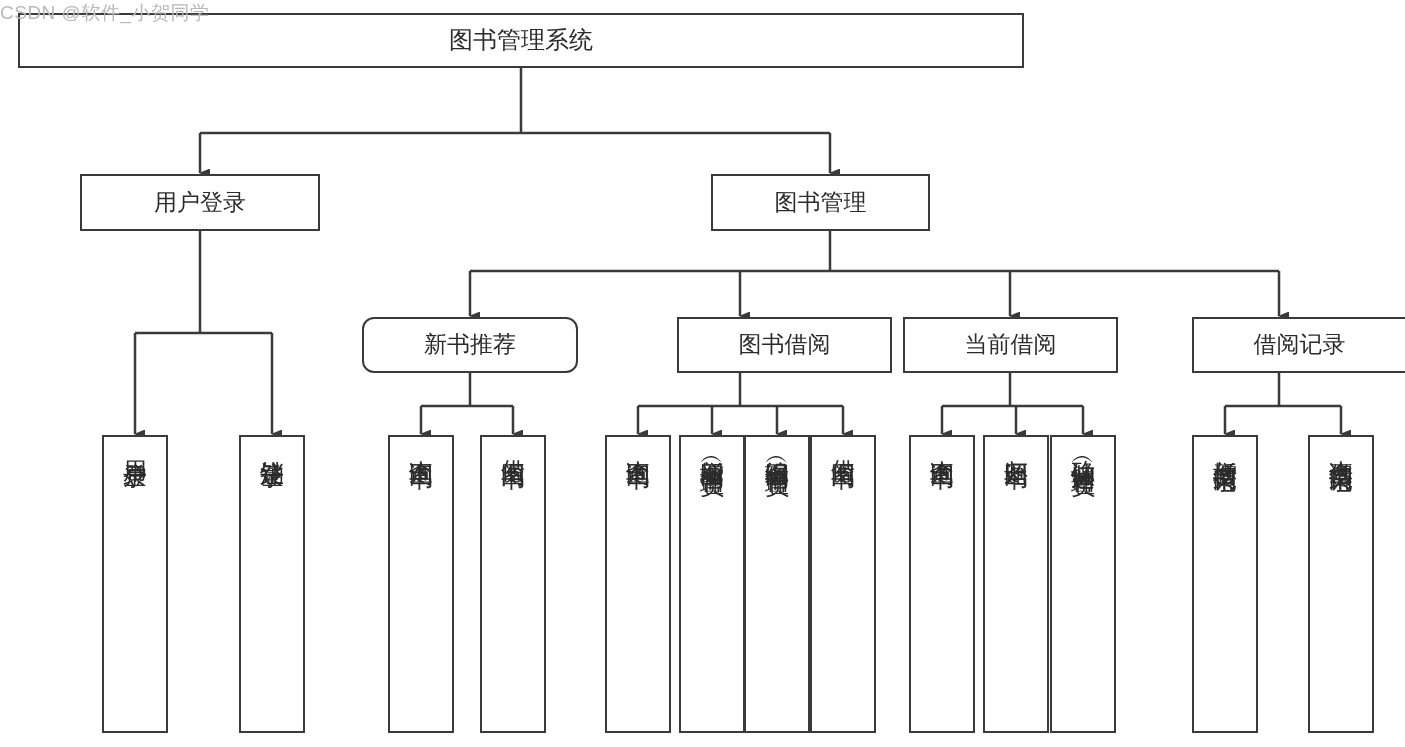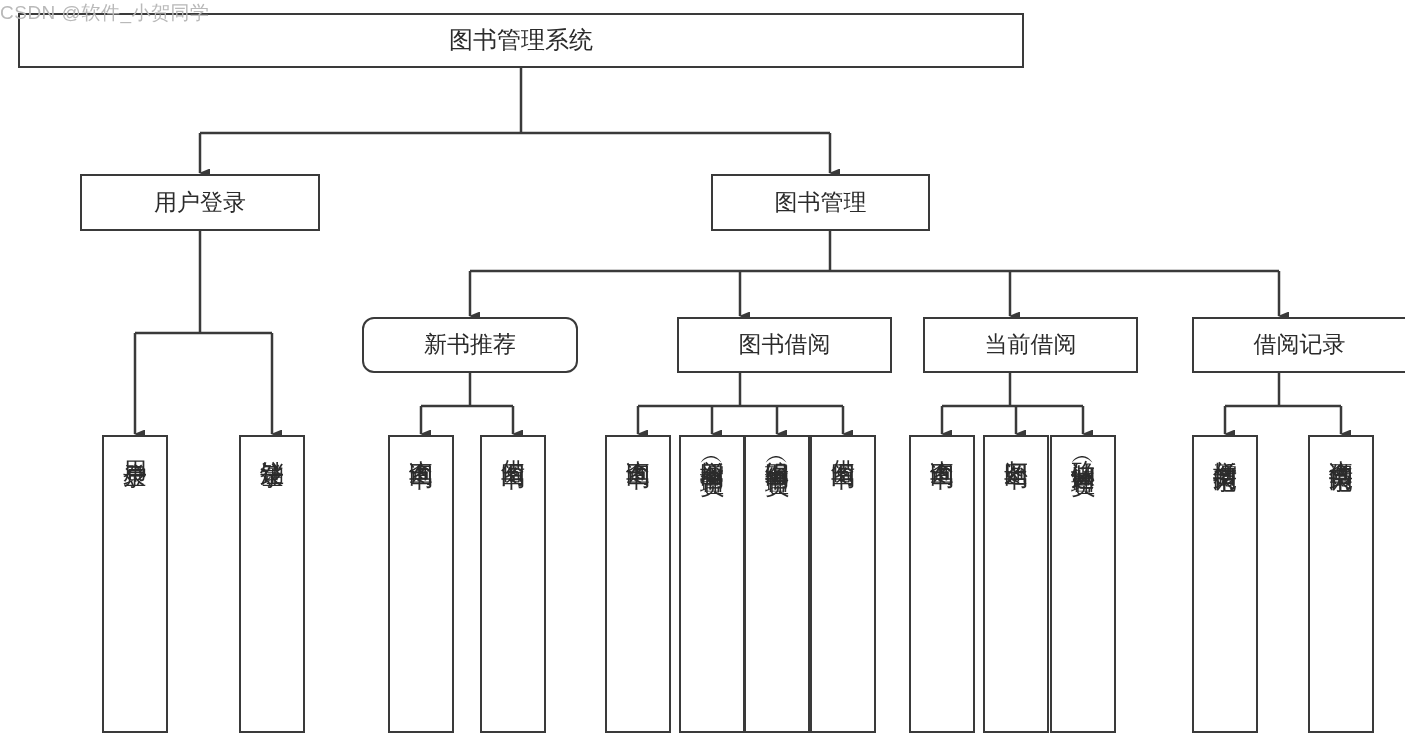--- a/index.html
+++ b/index.html
@@ -140,21 +140,21 @@
       </div>
       <div class="node horizontal" style="left: 711px; top: 174px; width: 219px; height: 57px;">
         <span class="node-label">图书管理</span>
       </div>
       <div class="node horizontal" style="left: 362px; top: 317px; width: 216px; height: 56px; border-radius: 12px;">
         <span class="node-label">新书推荐</span>
       </div>
       <div class="node horizontal" style="left: 633px; top: 317px; width: 215px; height: 56px; margin-left: 44px;">
         <span class="node-label">图书借阅</span>
       </div>
-      <div class="node horizontal" style="left: 903px; top: 317px; width: 215px; height: 56px; margin-left: 20px;">
+      <div class="node horizontal" style="left: 903px; top: 317px; width: 215px; height: 56px;">
         <span class="node-label">当前借阅</span>
       </div>
       <div class="node horizontal" style="left: 1172px; top: 317px; width: 215px; height: 56px; margin-left: 20px;">
         <span class="node-label">借阅记录</span>
       </div>
       <div class="node vertical" style="left: 102px; top: 435px; width: 66px; height: 298px;">
         <span class="node-label">用户登录</span>
       </div>
       <div class="node vertical" style="left: 239px; top: 435px; width: 66px; height: 298px;">
         <span class="node-label">注销登录</span>

